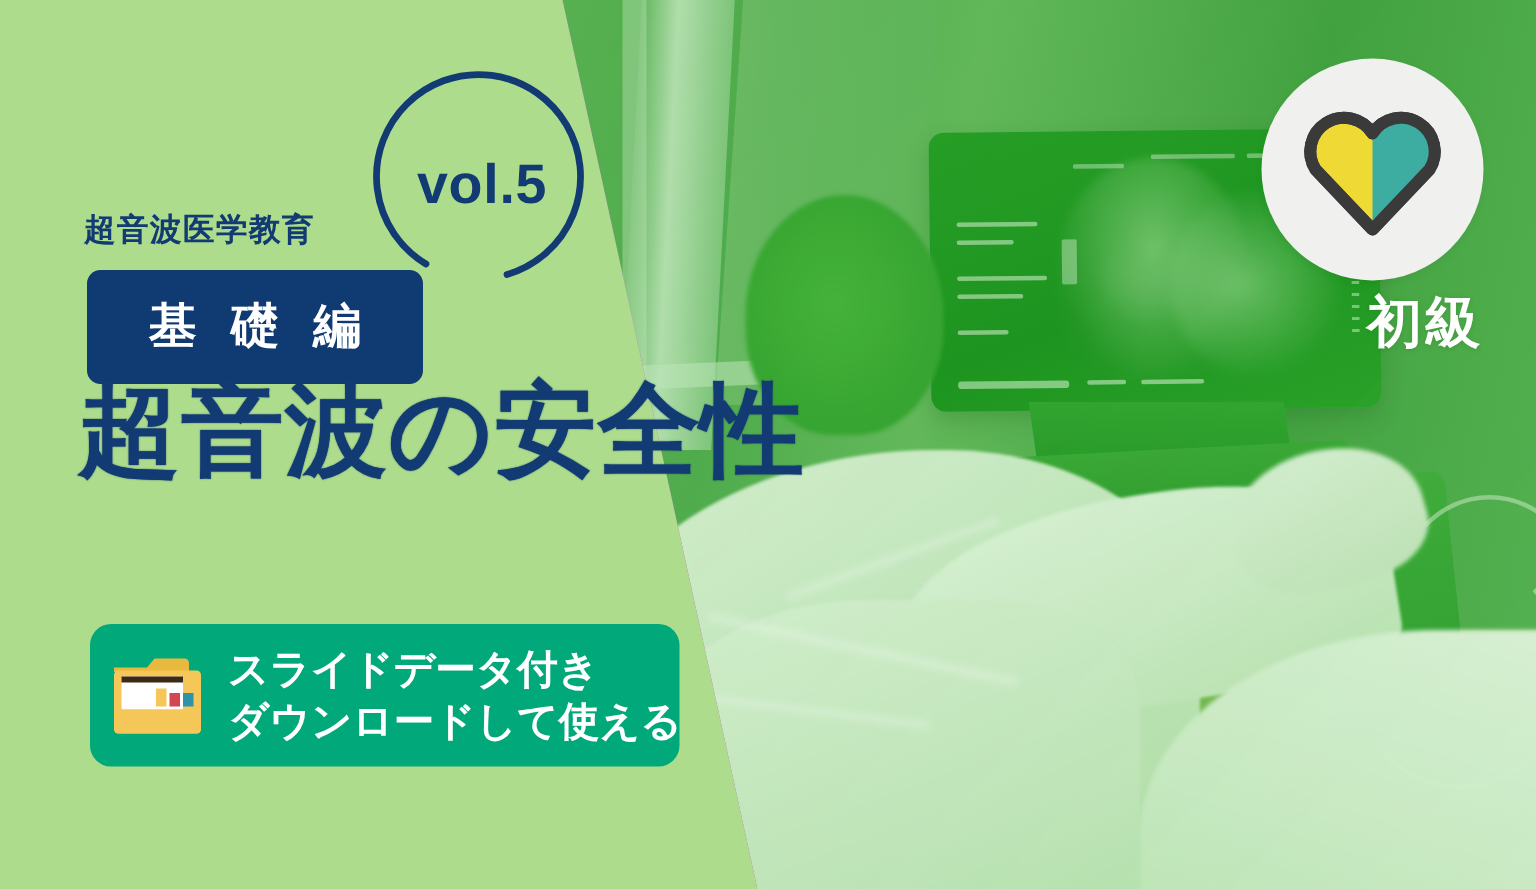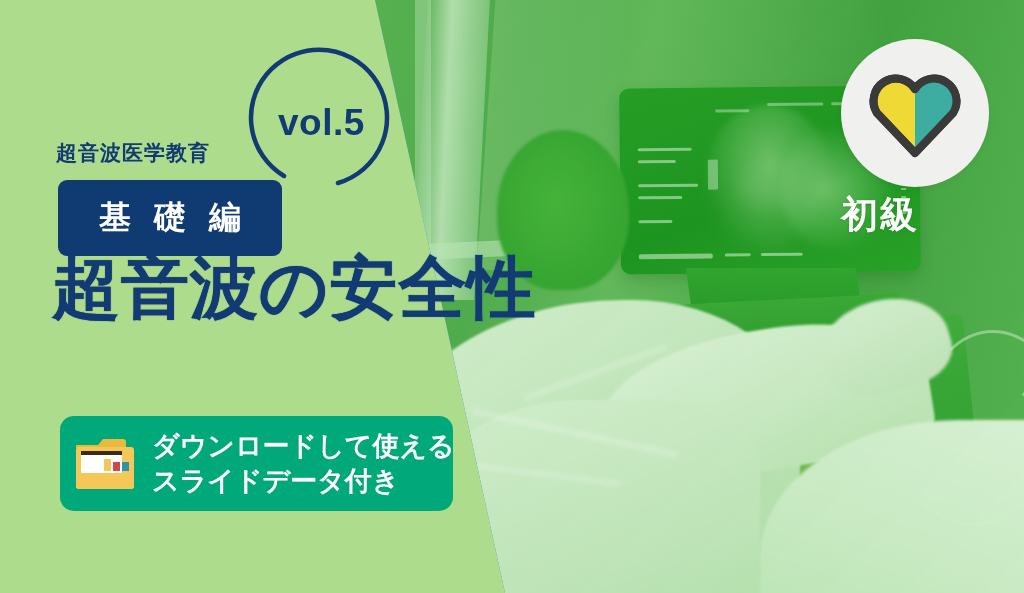--- a/index.html
+++ b/index.html
@@ -9,21 +9,21 @@
   }
   body {
     font-family: "Liberation Sans", "DejaVu Sans", sans-serif;
   }
 
   #banner {
     position: relative;
     width: 1024px;
     height: 593px;
     overflow: hidden;
-    background: #3b82f6;
+    background: #d946ef;
     text-decoration: underline;
   }
 
   
   .photo-wrap {
     position: absolute;
     inset: 0;
     clip-path: polygon(375px 0, 1024px 0, 1024px 593px, 505px 593px);
     overflow: hidden;
   }
@@ -339,21 +339,21 @@
     display: flex;
     align-items: center;
     justify-content: center;
     box-shadow: 0 2px 6px rgba(0,0,0,.06);
   }
   .wakaba-level {
     position: absolute;
     left: 841px;
     top: 190px;
     width: 148px;
-    text-align: left;
+    text-align: right;
     color: #ffffff;
     font-size: 37px;
     font-weight: bold;
     letter-spacing: 2px;
     white-space: nowrap;
     text-shadow: 0 1px 3px rgba(40,120,40,.35);
   }
 </style>
 </head>
 <body>
@@ -456,22 +456,22 @@
         <rect x="2" y="12" width="58" height="42" rx="3" fill="#F4C758"></rect>
         <rect x="7" y="16" width="41" height="22" rx="1" fill="#FFFFFF"></rect>
         <rect x="7" y="16" width="41" height="4" fill="#3A2B16"></rect>
         <rect x="30" y="24" width="7" height="12" fill="#F4C758"></rect>
         <rect x="39" y="27" width="7" height="9" fill="#D2474F"></rect>
         <rect x="48" y="27" width="7" height="9" fill="#2E93A8"></rect>
         <path d="M2 38 h58 v13 a3 3 0 0 1 -3 3 H5 a3 3 0 0 1 -3 -3 Z" fill="#F4C758"></path>
       </svg>
     </div>
     <div class="dl-text">
+      <div>スライドデータ付き</div>
       <div>ダウンロードして使える</div>
-      <div>スライドデータ付き</div>
     </div>
   </div>
 
   <div class="wakaba-circle">
     <svg width="96" height="96" viewBox="0 0 96 96">
       <path d="M48 88 L10 48 A22 22 0 0 1 48 24 A22 22 0 0 1 86 48 Z" fill="#EFD934" stroke="#3A3A3A" stroke-width="8" stroke-linejoin="round"></path>
       <path d="M48 88 L86 48 A22 22 0 0 0 48 24 Z" fill="#3CADA0"></path>
       <path d="M48 88 L10 48 A22 22 0 0 1 48 24 A22 22 0 0 1 86 48 Z" fill="none" stroke="#3A3A3A" stroke-width="8" stroke-linejoin="round"></path>
       <path d="M48 24 L48 88" stroke="#3A3A3A" stroke-width="0"></path>
     </svg>

